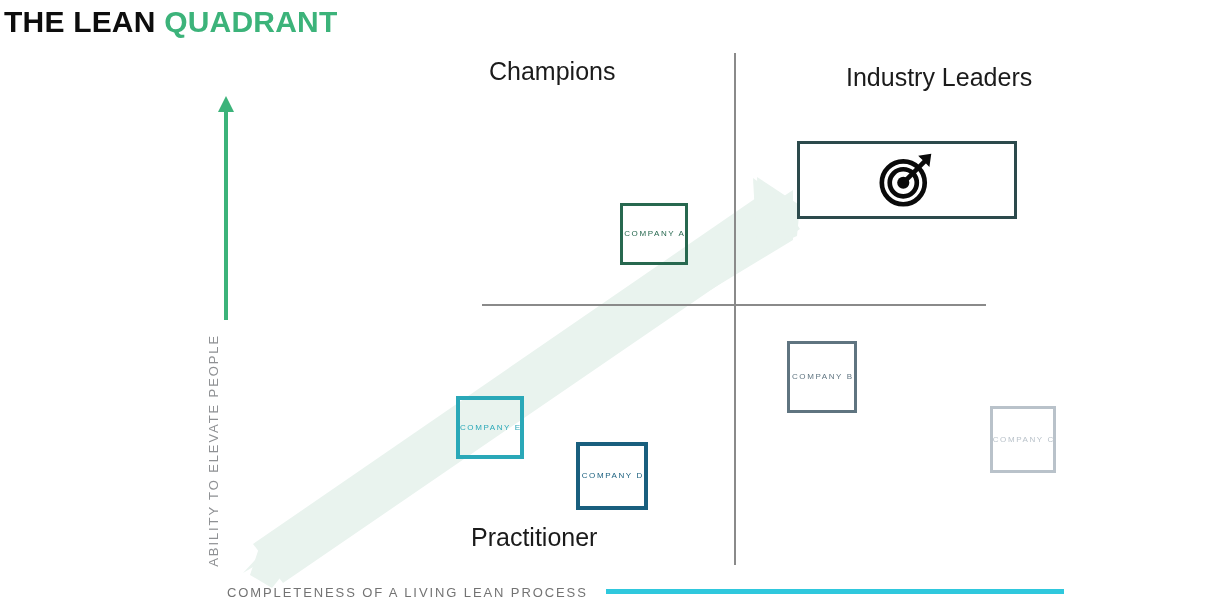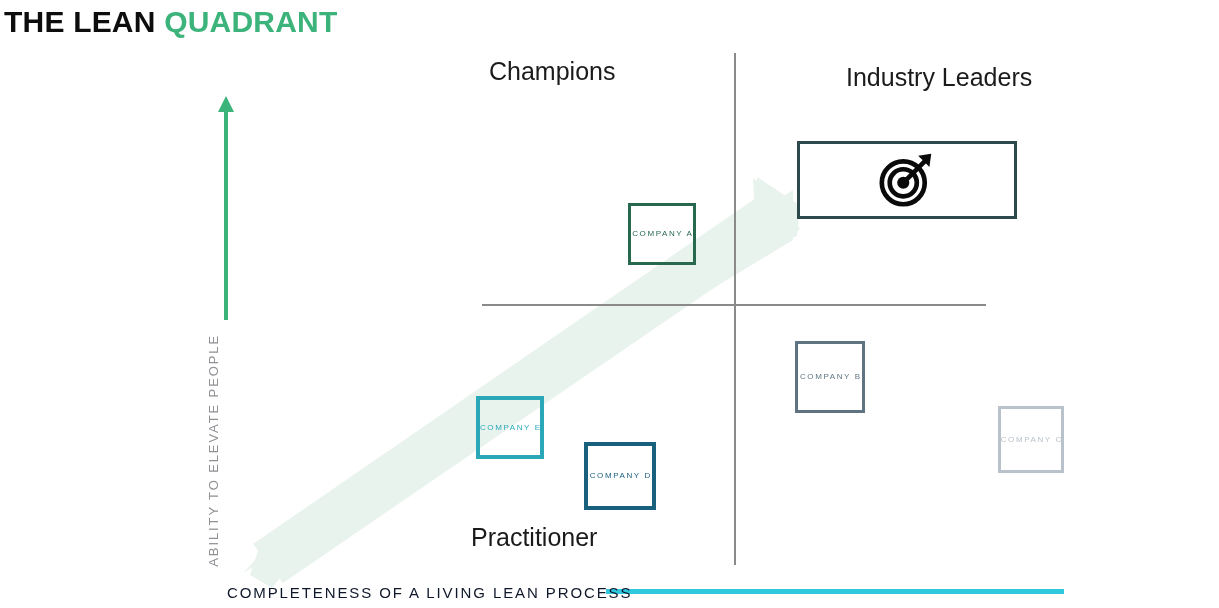--- a/index.html
+++ b/index.html
@@ -106,36 +106,35 @@
     left: -238px;
     top: 0;
     width: 250px;
     text-align: right;
     line-height: 22px;
   }
   #x-axis-title {
     position: absolute;
     left: 227px;
     top: 585px;
-    font-size: 15px;
+    font-size: 13px;
     letter-spacing: 1.9px;
-    color: #0f172a;
+    color: #737373;
     white-space: nowrap;
     line-height: 16px;
   }
 
   
   .company-box {
     position: absolute;
     background: transparent;
     box-sizing: border-box;
     display: flex;
     align-items: center;
     justify-content: center;
-    margin-left: 8px;
   }
   .company-box .company-label {
     font-size: 8px;
     letter-spacing: 1.6px;
     white-space: nowrap;
     line-height: 10px;
     text-indent: 1.6px;
   }
 
   
@@ -205,21 +204,21 @@
       </div>
       <div class="company-box" style="left: 787px; top: 341px; width: 70px; height: 72px; border: 3px solid rgb(95, 116, 128);">
         <span class="company-label" style="color: rgb(95, 116, 128); text-align: right;">COMPANY B</span>
       </div>
       <div class="company-box" style="left: 990px; top: 406px; width: 66px; height: 67px; border: 3px solid rgb(185, 194, 202);">
         <span class="company-label" style="color: rgb(185, 194, 202);">COMPANY C</span>
       </div>
       <div class="company-box" style="left: 576px; top: 442px; width: 72px; height: 68px; border: 4px solid rgb(25, 95, 126);">
         <span class="company-label" style="color: rgb(25, 95, 126);">COMPANY D</span>
       </div>
-      <div class="company-box" style="left: 468px; top: 396px; width: 68px; height: 63px; border: 4px solid rgb(42, 168, 184); text-align: right;">
+      <div class="company-box" style="left: 456px; top: 396px; width: 68px; height: 63px; border: 4px solid rgb(42, 168, 184); text-align: right;">
         <span class="company-label" style="color: rgb(42, 168, 184);">COMPANY E</span>
       </div>
     </div>
 
   <div id="highlight-box">
     <svg id="target-icon" width="60" height="56" viewBox="0 0 64 60" xmlns="http://www.w3.org/2000/svg">
       <g fill="none" stroke="#0a0a0a">
         <circle cx="28" cy="33" r="23" stroke-width="5"></circle>
         <circle cx="28" cy="33" r="14.5" stroke-width="5"></circle>
       </g>

